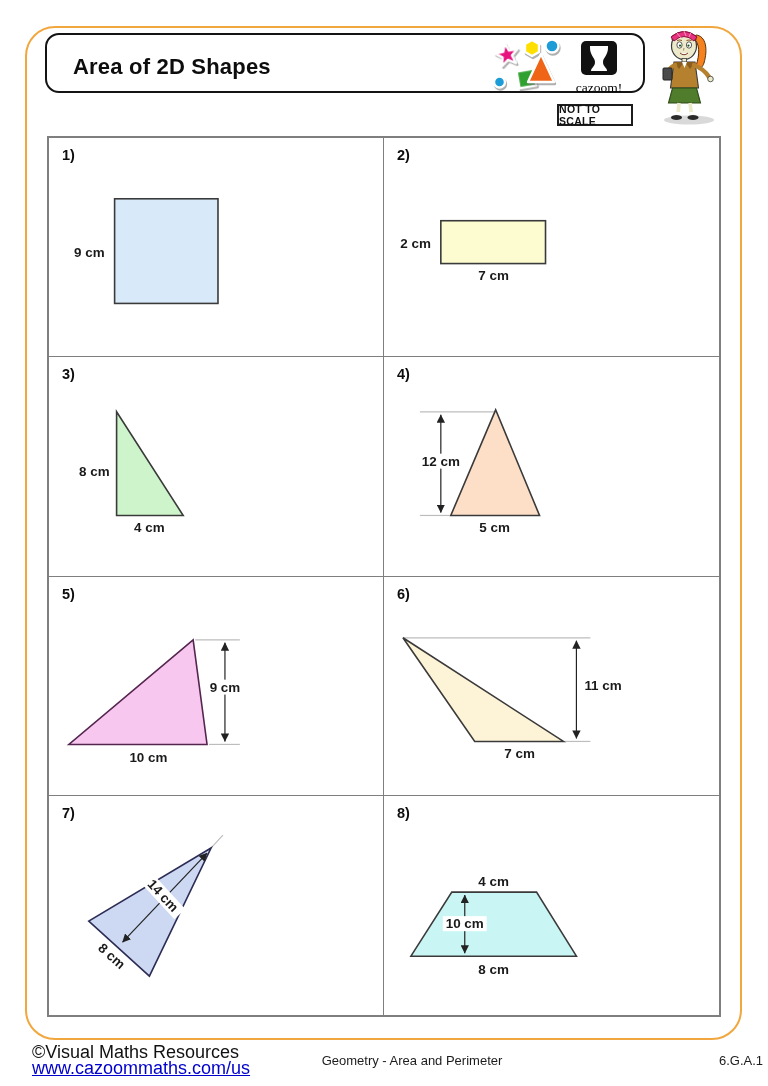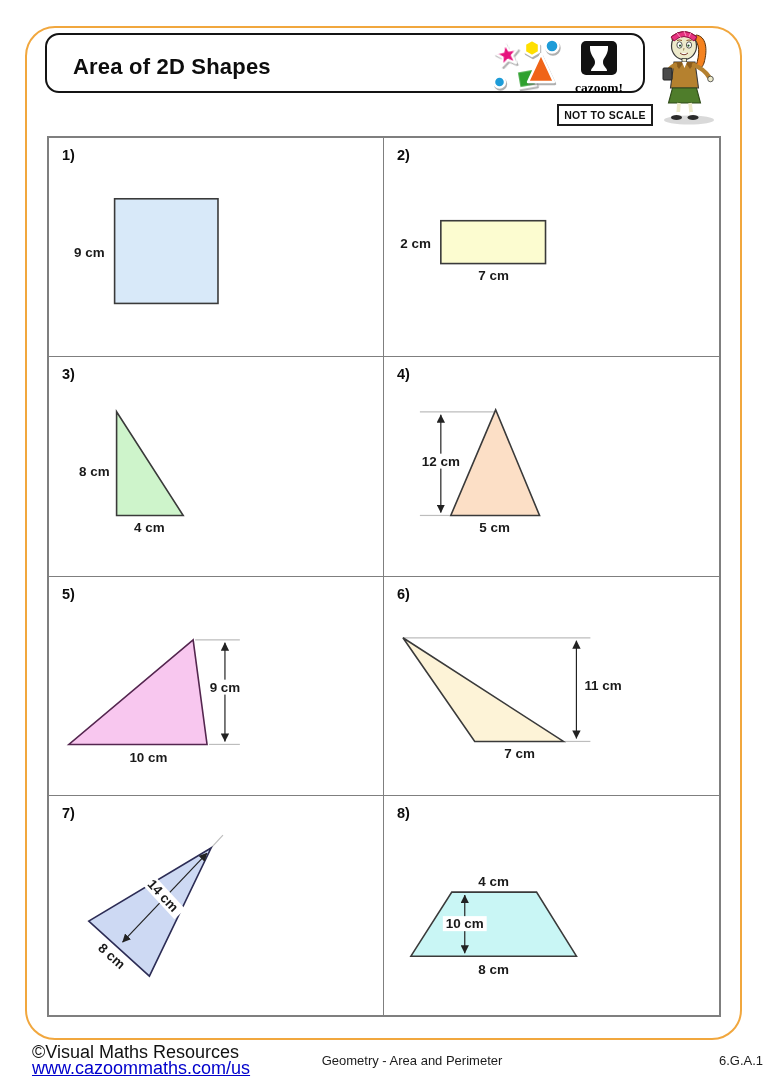--- a/index.html
+++ b/index.html
@@ -9,27 +9,27 @@
                border:2.5px solid #f1a73e;border-radius:30px;}
   
   .title-box{position:absolute;left:45px;top:33px;width:600px;height:60px;background:#fff;
              border:2.5px solid #141414;border-radius:14px;box-sizing:border-box;}
   .title-box h1{position:absolute;left:22px;top:50%;transform:translateY(-50%);
                 margin:4px;font-size:22px;font-weight:bold;letter-spacing:.2px;color:#0d0d0d;}
   .shapes-logo{position:absolute;right:74px;top:2px;}
   .shapes-logo .st{stroke:#fff;stroke-width:2.4;stroke-linejoin:round;
                    filter:drop-shadow(1.5px 2px 0.5px rgba(110,110,110,.55));}
   .cazoom-wrap{position:absolute;right:20px;top:5px;width:48px;text-align:center;}
-  .cazoom-text{font-family:"Liberation Serif",serif;font-weight:bold;font-size:13.5px;
+  .cazoom-text{font-family:"Liberation Serif",serif;font-weight:normal;font-size:13.5px;
                margin-top:0;color:#000;}
   .mascot{position:absolute;left:651px;top:23px;}
   
   .instruction{position:absolute;left:46px;top:102px;font-family:"Liberation Serif",serif;
                font-style:italic;font-size:18px;color:#101010;}
-  .nts{position:absolute;left:557px;top:104px;width:96px;height:22px;border:2px solid #1c1c1c;
+  .nts{position:absolute;left:557px;top:104px;width:76px;height:22px;border:2px solid #1c1c1c;
        box-sizing:border-box;display:flex;align-items:center;justify-content:center;
        font-size:10.5px;font-weight:bold;letter-spacing:.3px;background:#fff;}
   
   .grid{position:absolute;left:47px;top:136px;width:674px;height:881px;background:#fff;
         border:2px solid #7f7f7f;box-sizing:border-box;display:grid;
         grid-template-columns:1fr 1fr;grid-template-rows:1fr 1fr 1fr 1fr;}
   .cell{position:relative;box-sizing:border-box;}
   .cell:nth-child(odd){border-right:1.5px solid #7f7f7f;}
   .cell:nth-child(-n+6){border-bottom:1.5px solid #7f7f7f;}
   .qnum{position:absolute;left:13px;top:9px;font-size:14.5px;font-weight:bold;color:#0d0d0d;}

